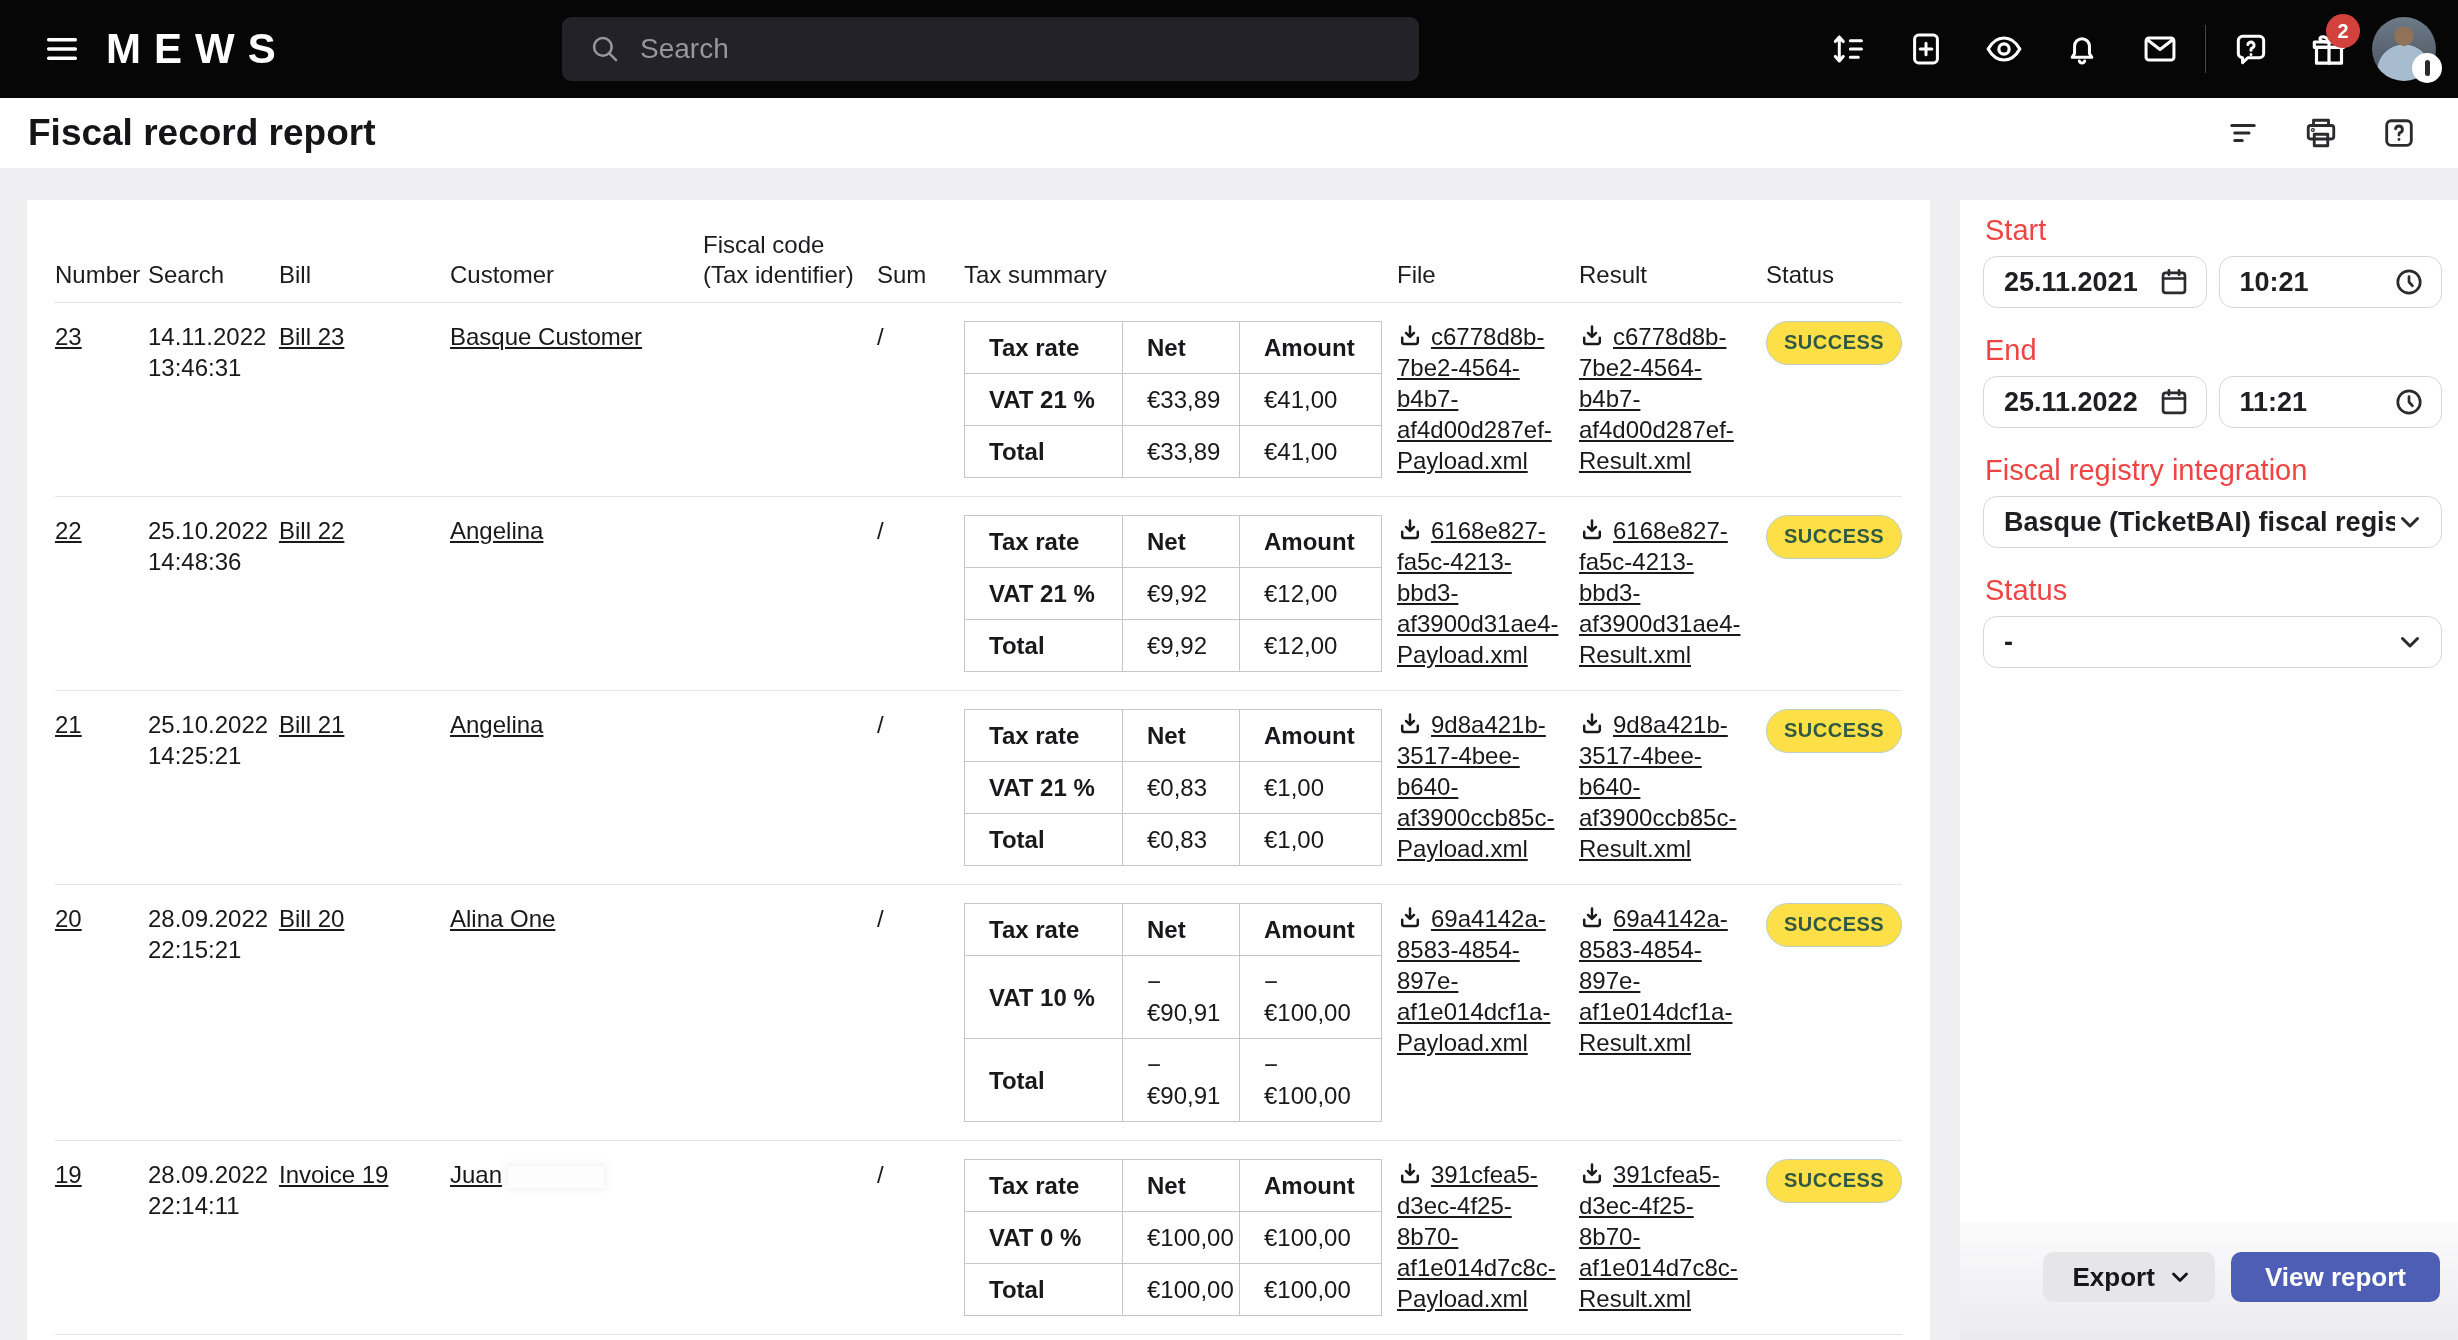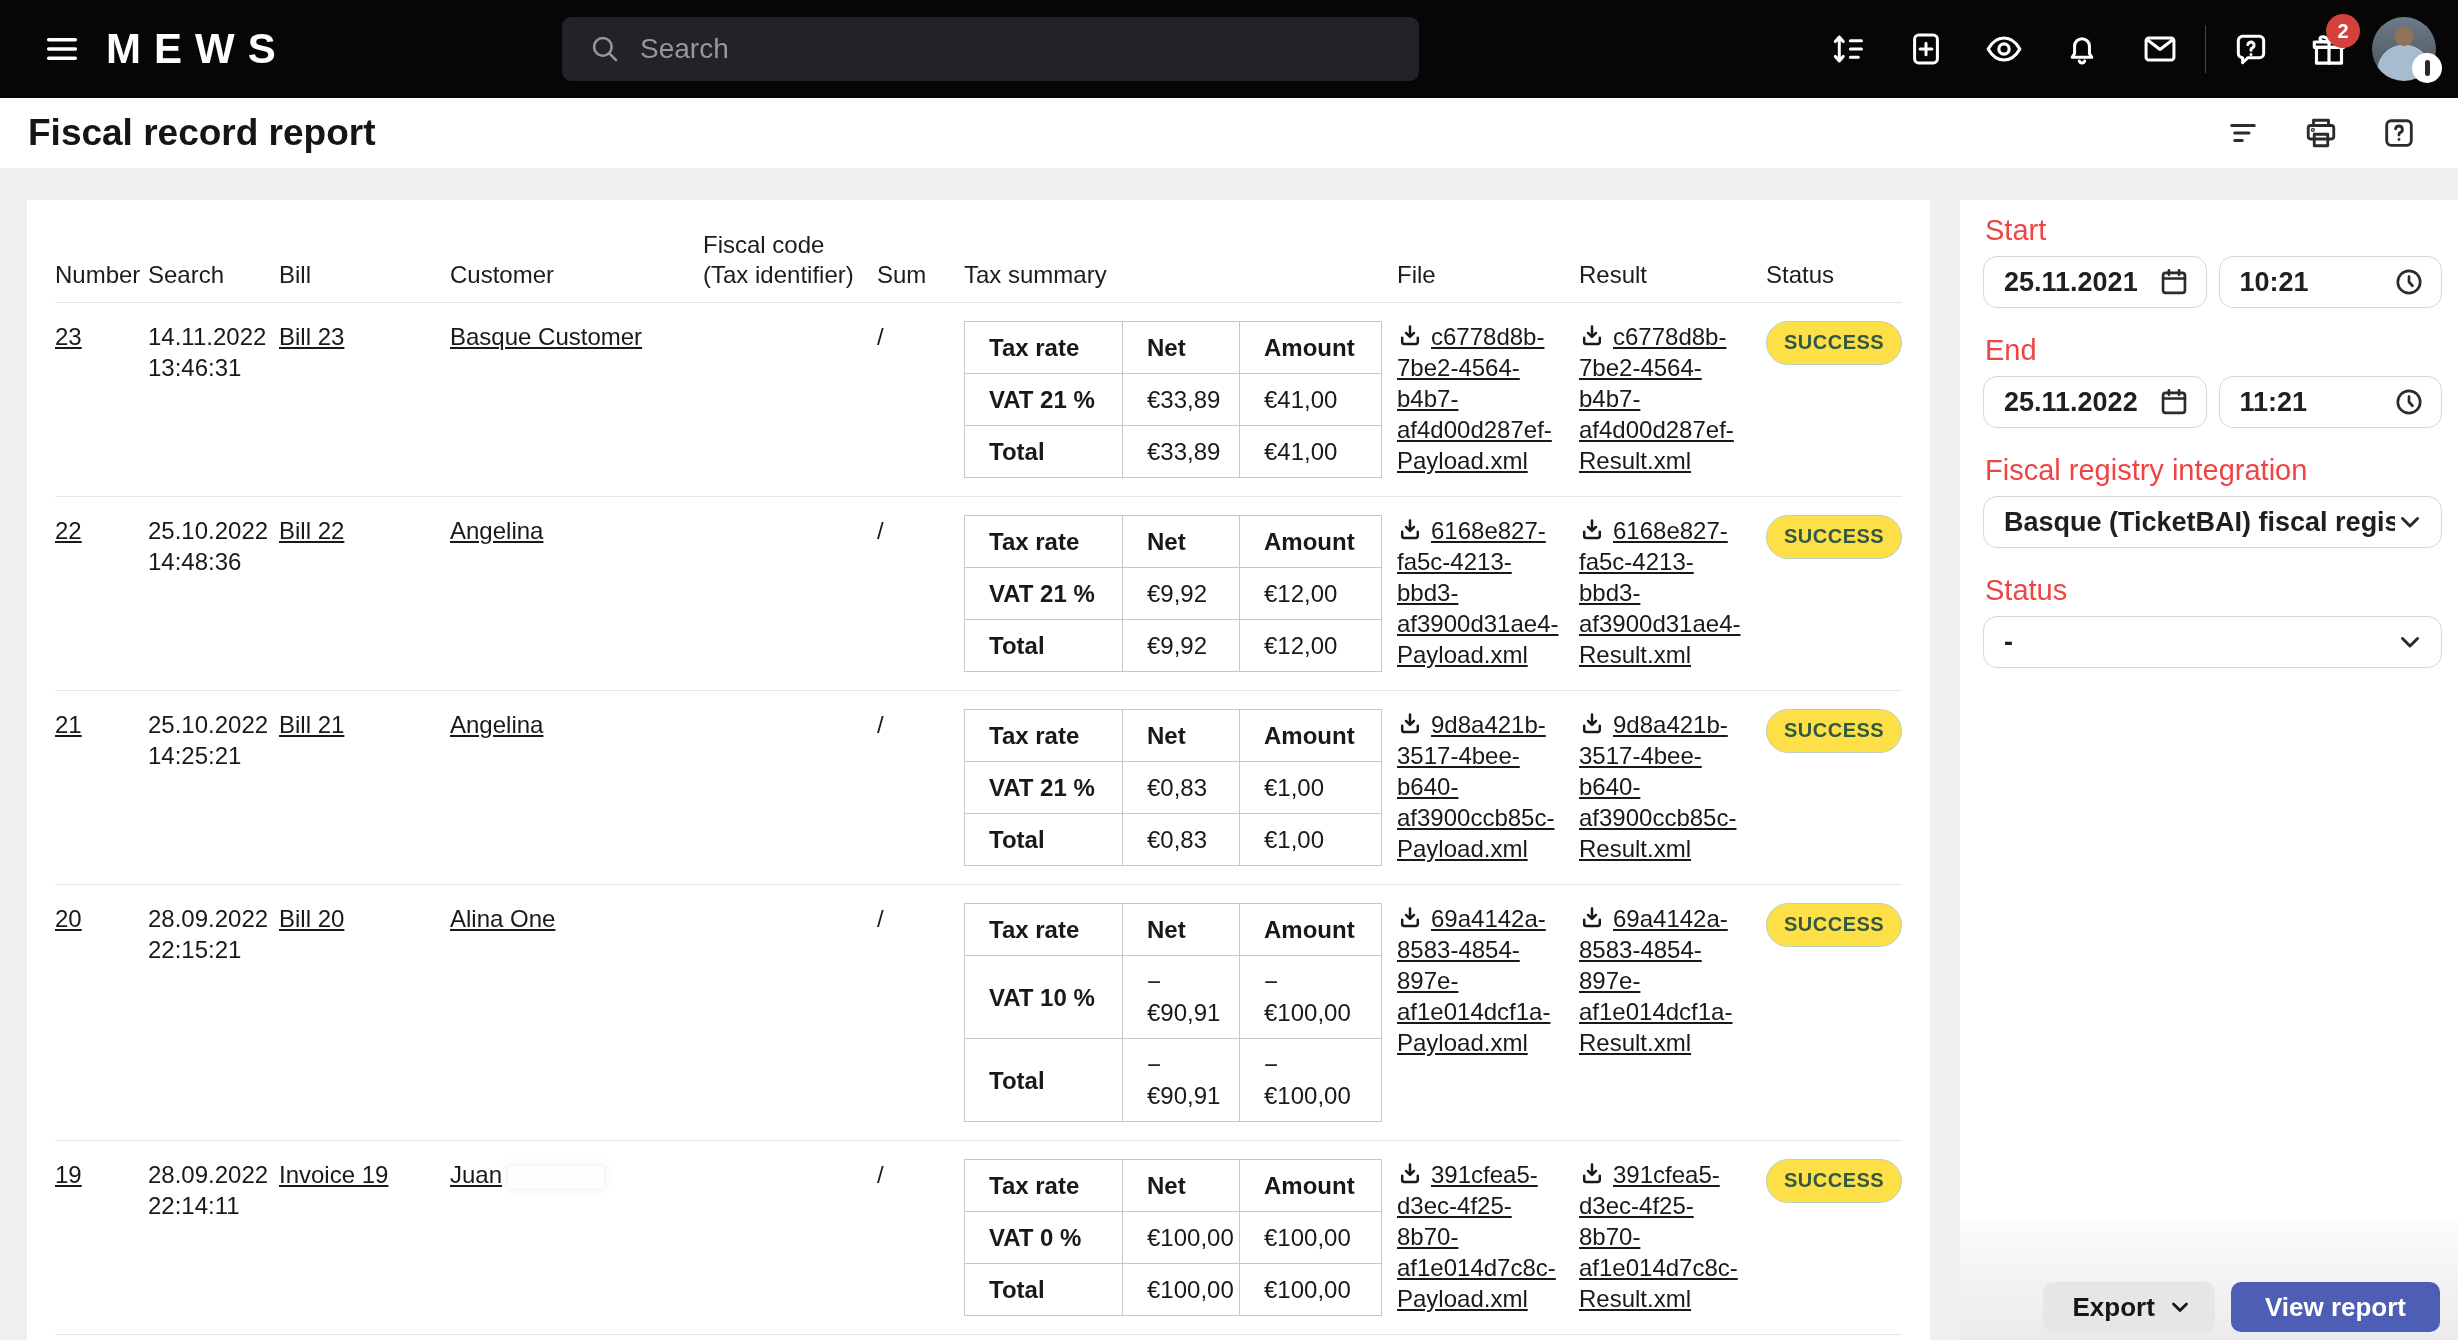--- a/index.html
+++ b/index.html
@@ -55,21 +55,21 @@
   .status-pill { display:inline-block; padding:5px 17px 6px; border-radius:999px; background:#fde047; border:1.5px solid #bccfc0; color:#315843; font-size:20px; font-weight:600; letter-spacing:.5px;text-align:center; }
 
   
   .f-label { font-size:29px; color:#ef4444; margin:4px 0 9px 2px; }
   .f-row { display:flex; gap:12px; margin-bottom:26px; }
   .f-input { height:52px; border:1.5px solid #d7d7da; border-radius:14px; background:#fff; display:flex; align-items:center; padding:0 16px 0 20px; cursor:pointer; }
   .f-input .val { flex:1; font-size:27px; color:#1f1f23; font-weight:600; white-space:nowrap; overflow:hidden; }
   .grow { flex:1; min-width:0; }
   .f-select { margin-bottom:26px; }
 
-  .sidebar-footer { position:absolute; left:0; bottom:0; width:498px; height:118px; background:linear-gradient(180deg,#fbfbfc 0%,#ebebee 100%); display:flex; align-items:flex-end; justify-content:flex-end; gap:16px; padding:0 18px 8px 0; }
+  .sidebar-footer { position:absolute; left:0; bottom:0; width:498px; height:118px; background:linear-gradient(180deg,#fbfbfc 0%,#ebebee 100%); display:flex; align-items:flex-end; justify-content:flex-end; gap:16px; padding:0 18px 38px 0; }
   .btn { height:50px; border:none; border-radius:10px; font-size:26px; font-weight:700; font-family:inherit; display:flex; align-items:center; cursor:pointer; }
   .btn-export { background:#e6e6e9; color:#17171a; padding:0 22px 0 30px; gap:12px; }
   .btn-primary { background:#4d5eb4; color:#fff; padding:0 34px; }
 
   svg.ic { display:block; }
 </style>
 </head>
 <body>
 
 <div class="topbar">

